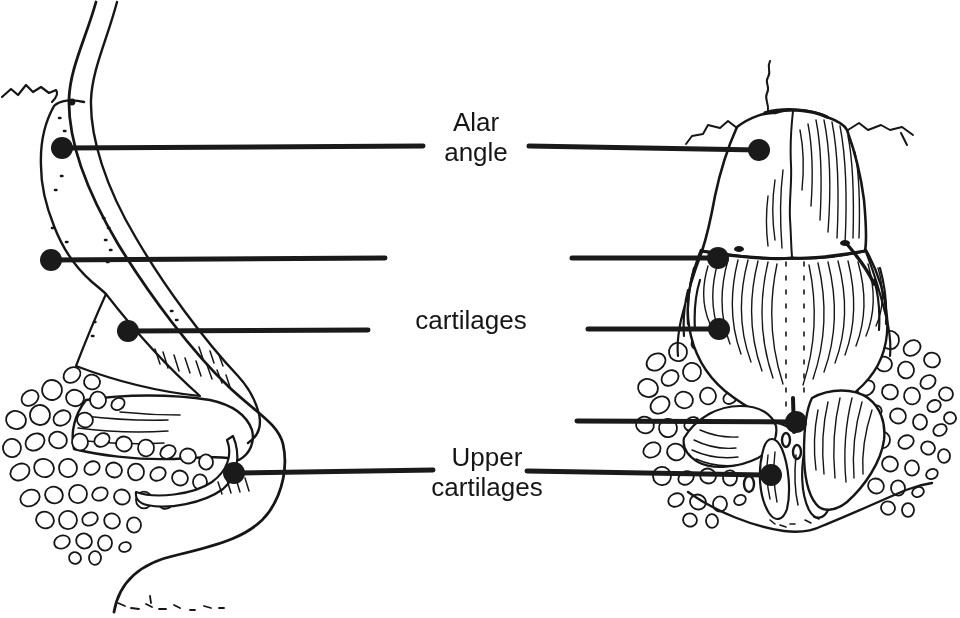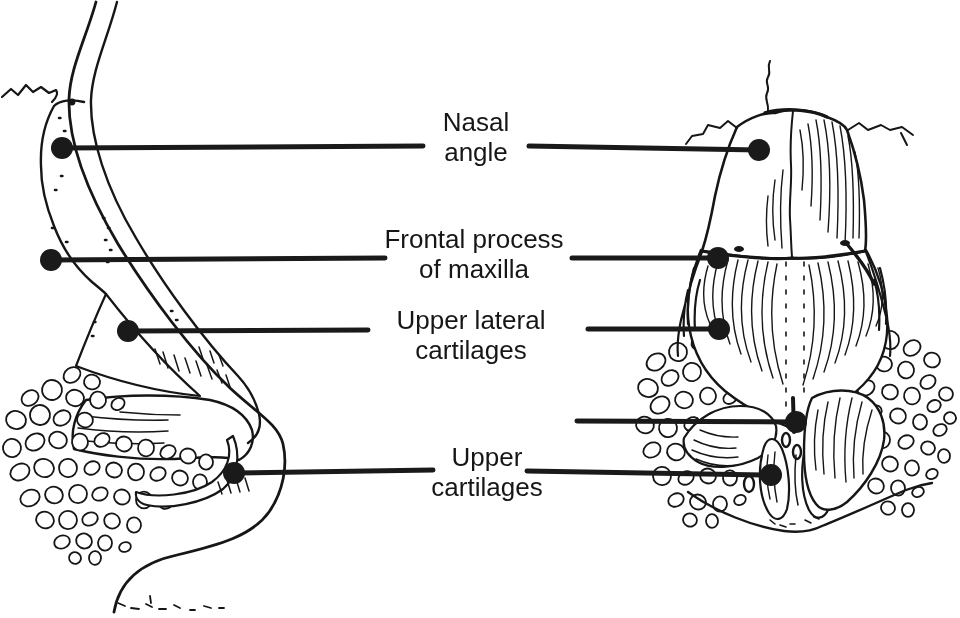--- a/index.html
+++ b/index.html
@@ -235,29 +235,24 @@
         <circle cx="718" cy="258" r="11"></circle>
         <circle cx="719" cy="329" r="11"></circle>
         <circle cx="796" cy="422" r="11"></circle>
         <circle cx="771" cy="475" r="11"></circle>
       </g>
     </g>
   </g>
 </svg>
 
 <div class="label lbl-nasal">
-  <span>Nasal</span>
+  <span>Alar</span>
   <span>angle</span>
 </div>
-<div class="label lbl-frontal">
-  <span>Frontal process</span>
-  <span>of maxilla</span>
-</div>
 <div class="label lbl-ulc">
-  <span>Upper lateral</span>
   <span>cartilages</span>
 </div>
 <div class="label lbl-alar">
   <span>Upper</span>
   <span>cartilages</span>
 </div>
 
 </div>
 
 </body></html>

